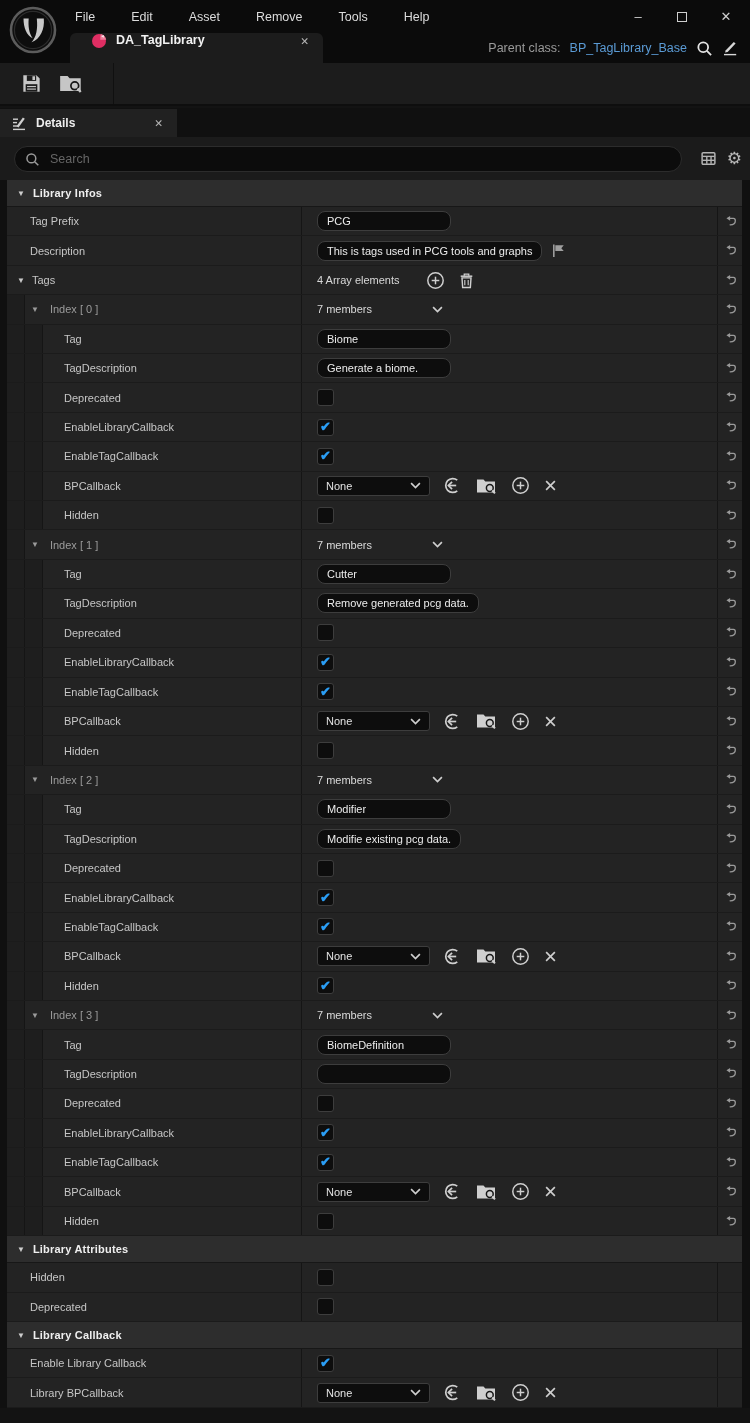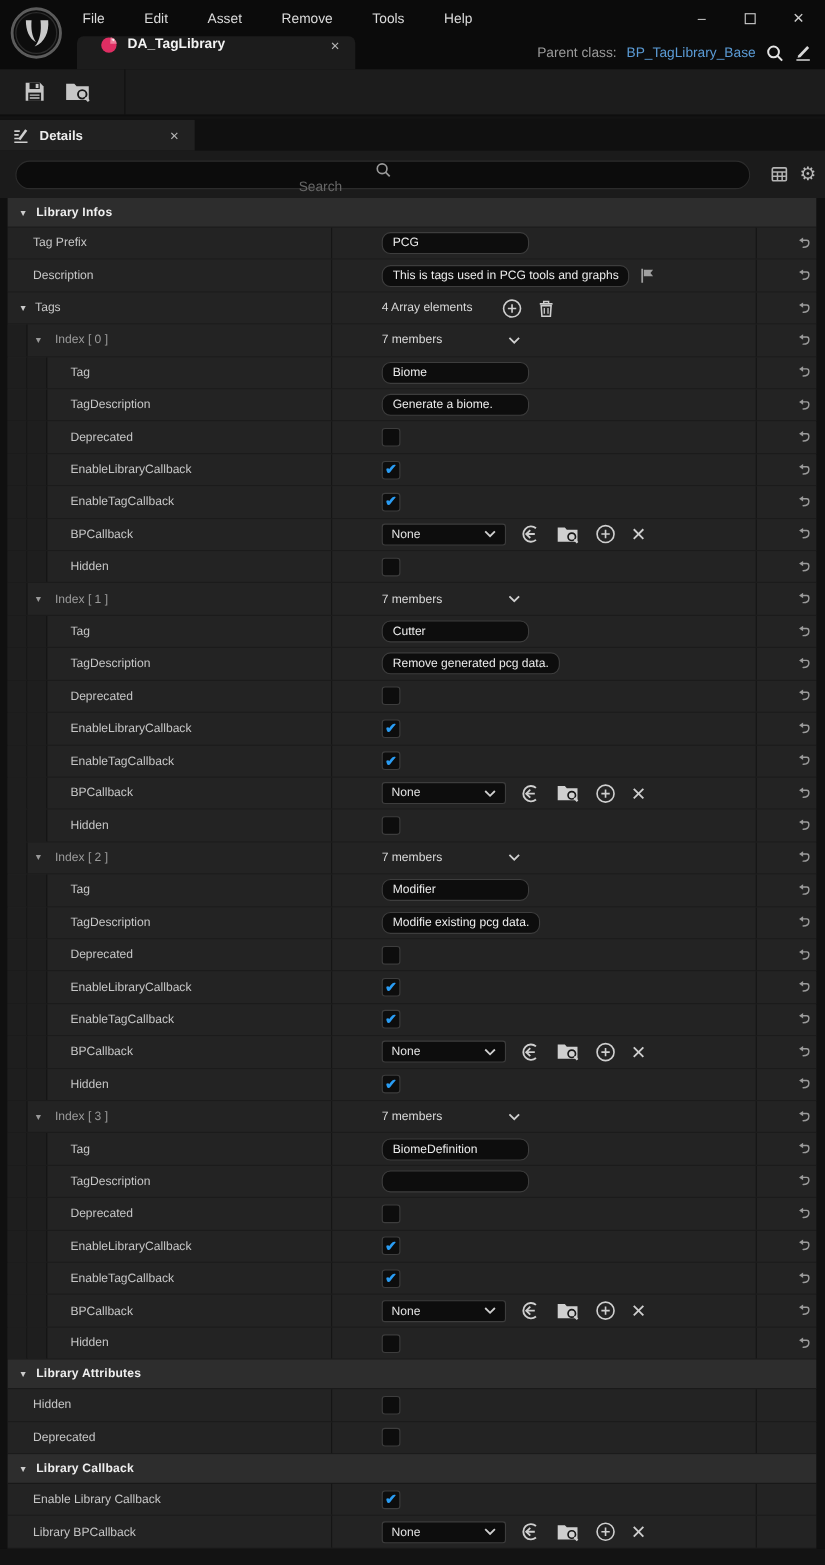--- a/index.html
+++ b/index.html
@@ -31,34 +31,34 @@
   .tbtn{position:absolute;top:10px;}
   .tb-sep{position:absolute;left:113px;top:0;bottom:0;width:1px;background:#101010;}
 
   
   .paneltabs{position:absolute;top:108px;left:0;right:0;height:29px;background:#101010;}
   .details-tab{position:absolute;left:0;top:1px;width:177px;height:28px;background:#212121;
                display:flex;align-items:center;padding:0 10px 0 11px;}
   .details-tab .title{flex:1;margin-left:9px;font-size:12px;font-weight:bold;color:#ededed;}
   .searchrow{position:absolute;top:137px;left:0;right:0;height:43px;background:#1b1b1b;}
   .search-pill{position:absolute;left:14px;top:9px;width:668px;height:26px;background:#0c0c0c;
-               border:1px solid #2c2c2c;border-radius:13px;display:flex;align-items:center;padding:0 10px;flex-direction:column;}
+               border:1px solid #2c2c2c;border-radius:13px;display:flex;align-items:center;padding:0 10px;}
   .search-input{flex:1;background:transparent;border:0;outline:0;color:#cccccc;font-size:12.5px;
                 margin-left:8px;font-family:"Liberation Sans",sans-serif;}
   .search-input::placeholder{color:#666;}
   .sr-icons{position:absolute;right:8px;top:0;height:43px;display:flex;align-items:center;gap:10px;}
   .gear-glyph{font-size:17px;color:#b8b8b8;line-height:1;}
 
   
   .grid{position:absolute;top:180px;left:0;width:750px;background:#101010;padding:0 8px 0 7px;}
   .rows{background:#232323;}
   .cat{height:27px;background:#2d2d2d;display:flex;align-items:center;border-bottom:1px solid #171717;}
   .cat .exp{font-size:8px;color:#cdcdcd;margin:0 8px 0 10px;}
   .cat .clabel{font-size:11px;font-weight:bold;color:#efefef;letter-spacing:.2px;}
-  .row{height:29.42px;display:flex;border-bottom:1px solid #1b1b1b;background:#232323;gap:30px;}
+  .row{height:29.42px;display:flex;border-bottom:1px solid #1b1b1b;background:#232323;}
   .ncell{width:295px;display:flex;align-items:center;border-right:1px solid #151515;}
   .vcell{flex:1;display:flex;align-items:center;padding-left:15px;border-right:1px solid #151515;}
   .rcell{width:24px;display:flex;align-items:center;justify-content:center;}
   .ind{width:18px;align-self:stretch;background:#1e1e1e;border-right:1px solid #151515;}
   .exp1{font-size:8px;color:#9a9a9a;margin:0 11px 0 6px;}
   .plabel{font-size:11px;color:#c6c6c6;white-space:nowrap;}
   .plabel.d0{margin-left:23px;}
   .plabel.d2{margin-left:21px;}
   .plabel.muted{color:#9b9b9b;}
   .exp0{font-size:8px;color:#c9c9c9;margin:0 7px 0 10px;}

